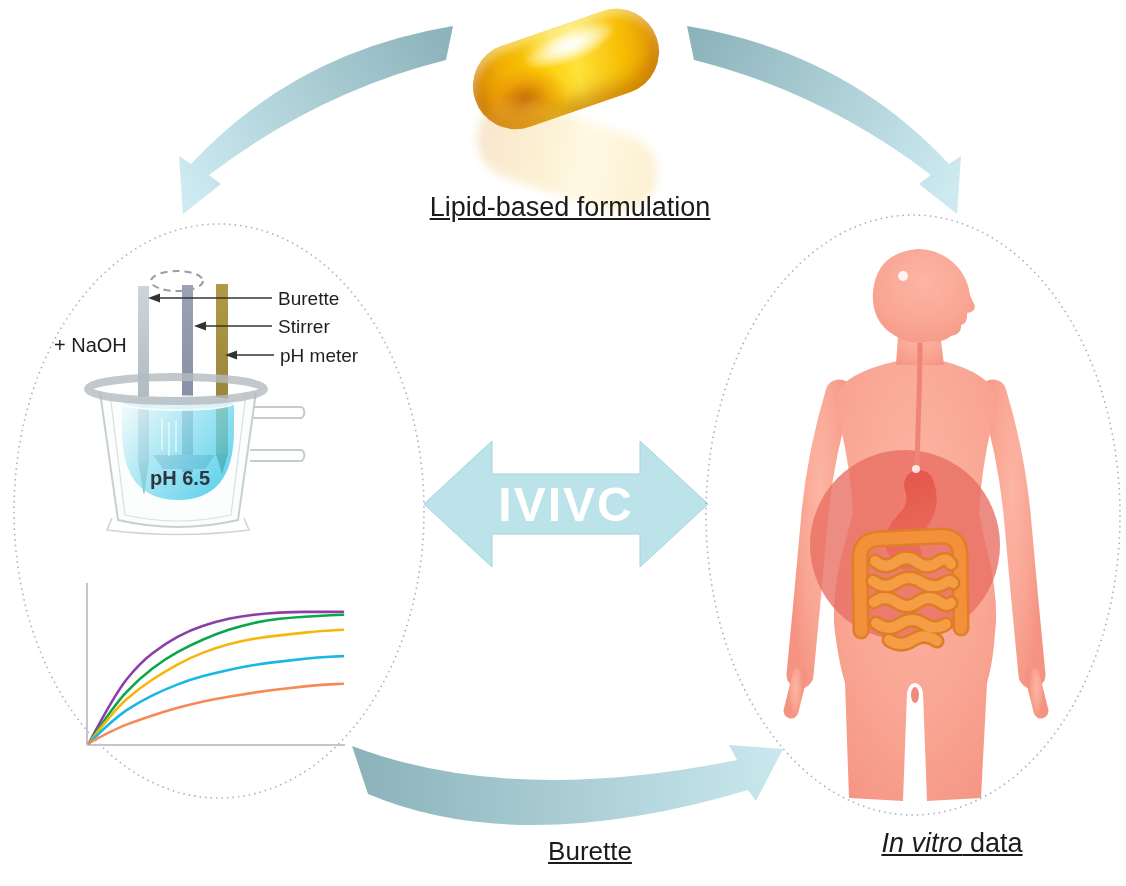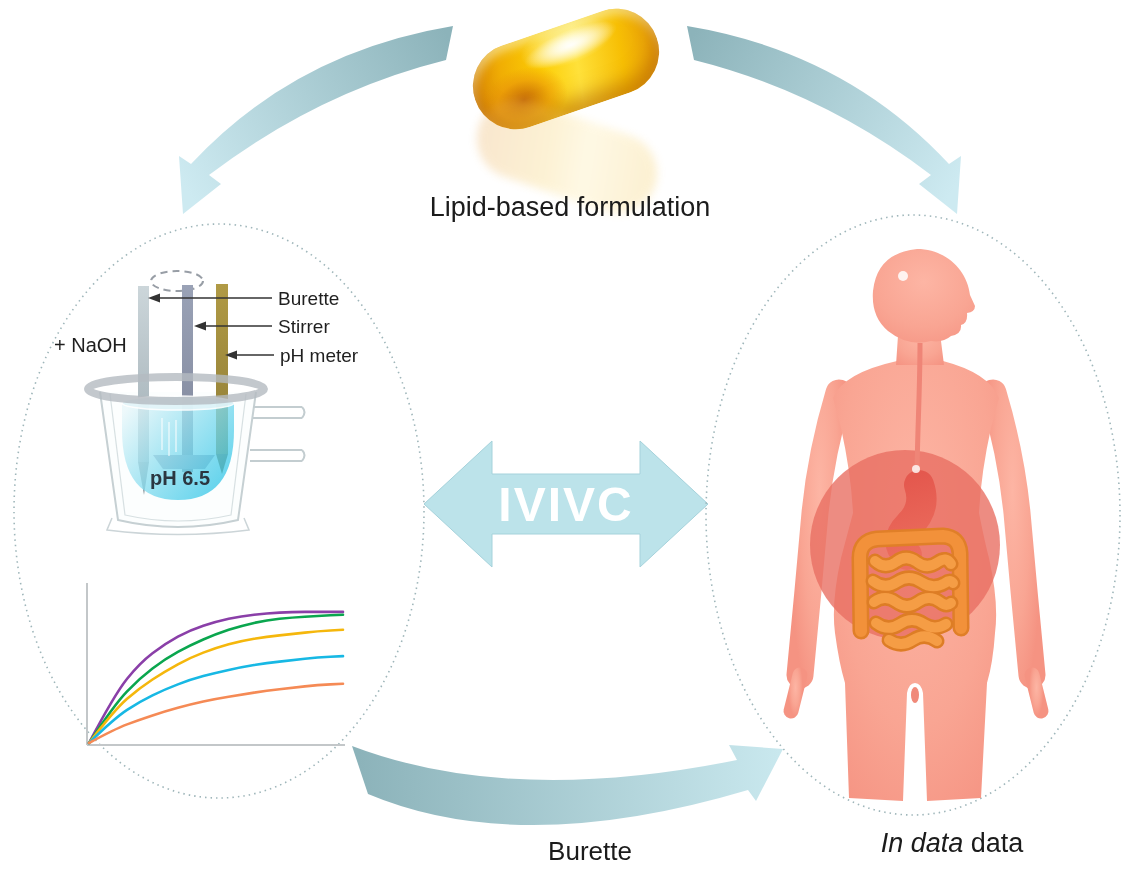--- a/index.html
+++ b/index.html
@@ -1,21 +1,21 @@
 <!DOCTYPE html>
 <html><head>
 <meta charset="utf-8">
 <style>
   html,body{margin:0;padding:0;background:#ffffff;}
   .figure{
     position:relative;width:1126px;height:886px;background:#ffffff;overflow:hidden;
     font-family:"Liberation Sans","DejaVu Sans",sans-serif;color:#1c1c1c;
   }
   .abs{position:absolute;}
-  .caption{position:absolute;text-align:center;color:#1b1b1b;}
+  .caption{position:absolute;text-align:center;color:#1b1b1b;text-decoration:underline;}
   .caption.top{left:390px;top:192px;width:360px;font-size:27px;}
   .caption.b1{left:57px;top:828px;width:260px;font-size:27px;}
   .caption.b2{left:490px;top:836px;width:200px;font-size:26px;}
   .caption.b3{left:827px;top:828px;width:250px;font-size:27px;}
   .it{font-style:italic;}
   
   .capsule-wrap{position:absolute;left:468px;top:14px;width:204px;height:176px;}
   .capsule{
     position:absolute;left:2px;top:12px;width:192px;height:86px;border-radius:46px;
     transform:rotate(-19deg);
@@ -214,14 +214,14 @@
           <path d="M 186,427 q 12,8 24,0 q 12,-8 24,1"></path>
         </g>
       </g>
       <ellipse cx="212" cy="482" rx="4" ry="8" fill="#f08a7a"></ellipse>
       <circle cx="200" cy="63" r="5" fill="#ffffff" opacity="0.85"></circle>
       <circle cx="213" cy="256" r="4" fill="#ffffff" opacity="0.8"></circle>
     </g>
   </svg>
 
   <div class="caption b2">Burette</div>
-  <div class="caption b3"><span class="it">In data</span><span> data</span></div>
+  <div class="caption b3"><span class="it">In vitro</span><span> data</span></div>
 </div>
 
 </body></html>

